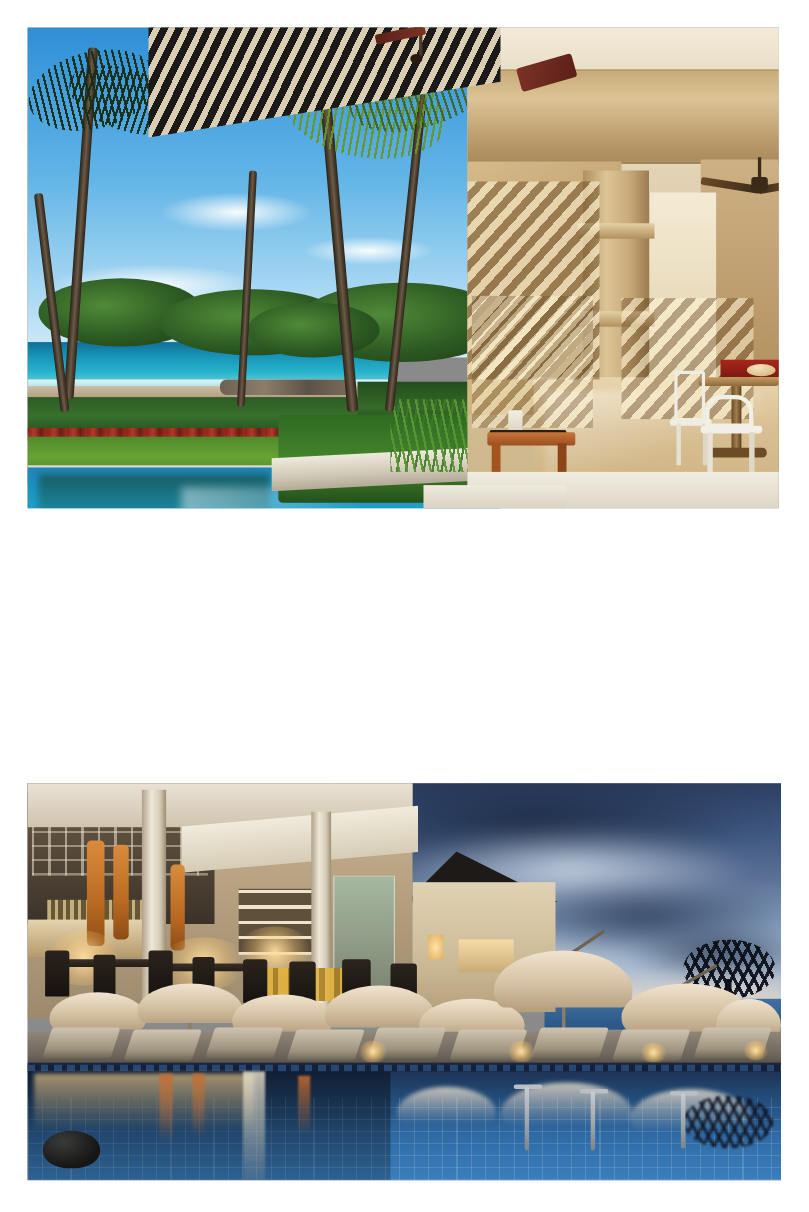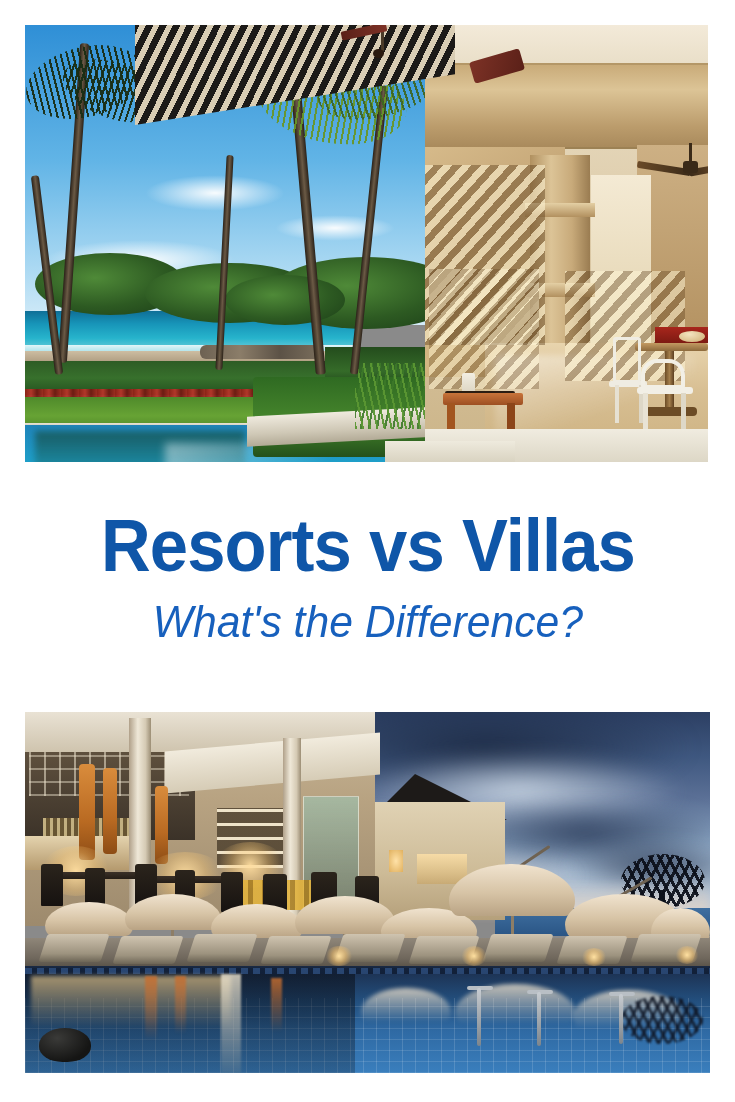--- a/index.html
+++ b/index.html
@@ -699,24 +699,20 @@
     <div class="layer t-bench-dark"></div>
     <div class="layer t-bench-top"></div>
     <div class="layer t-bench-l1"></div>
     <div class="layer t-bench-l2"></div>
     <div class="layer t-mat"></div>
 
     <div class="layer t-ledge"></div>
     <div class="layer t-ledge2"></div>
   </div>
 
-  <div id="title-block">
-    <div id="pin-title">Resorts vs Villas</div>
-    <div id="pin-subtitle">What's the  Difference?</div>
-  </div>
 
   <div class="photo" id="photo-bottom">
     <div class="layer b-sky"></div>
     <div class="layer b-cloudmass bc1"></div>
     <div class="layer b-cloudmass bc2"></div>
     <div class="layer b-cloudmass bc3"></div>
     <div class="layer b-cloudmass bc4"></div>
     <div class="layer b-cloudmass bc5"></div>
     <div class="layer b-cloudmass bc6"></div>
     <div class="layer b-horizonglow"></div>

